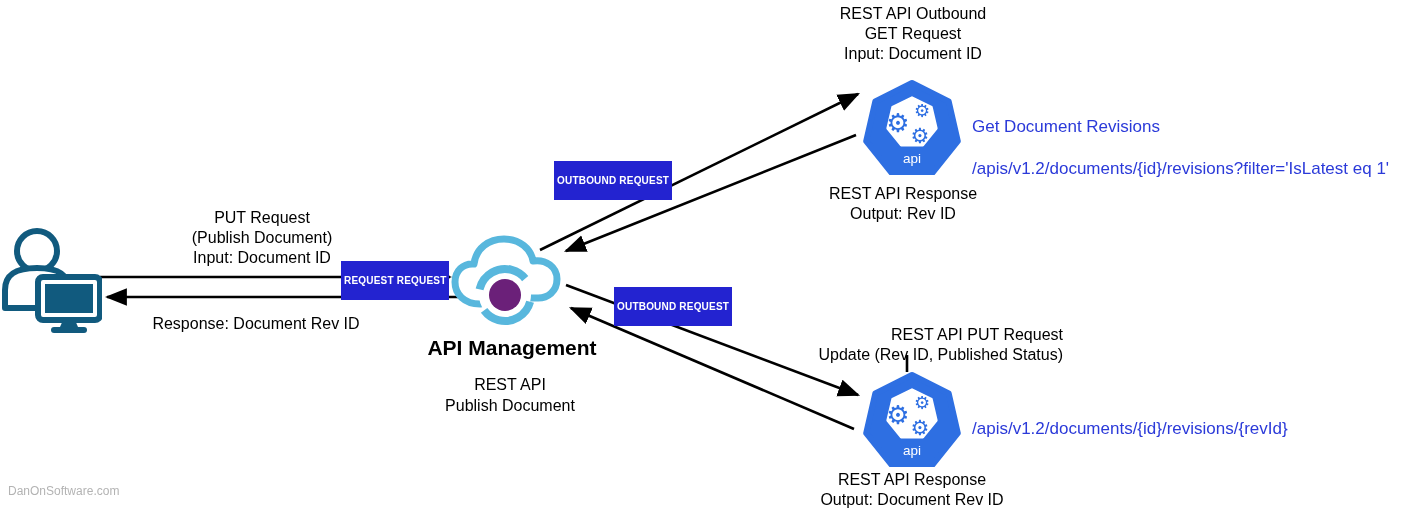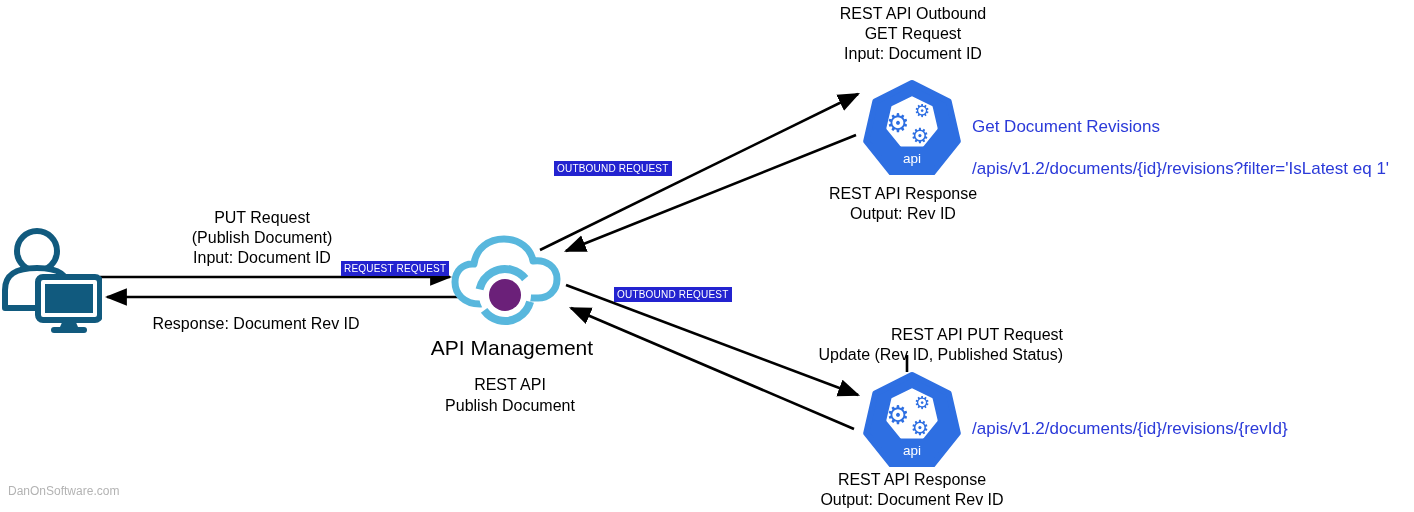--- a/index.html
+++ b/index.html
@@ -15,21 +15,21 @@
   #canvas{
     position:relative;width:1414px;height:512px;background:#fff;overflow:hidden;
     font-family:"Liberation Sans",sans-serif;color:#000;
   }
   .abs{position:absolute;}
   .txt{position:absolute;text-align:center;white-space:pre-line;font-size:16px;line-height:20px;}
   .title{font-size:21px;line-height:24px;}
   .blue-note{position:absolute;text-align:left;white-space:pre-line;color:var(--link);font-size:17px;line-height:21px;}
   .badge{
     position:absolute;background:var(--badge);color:#fff;
-    font-size:10px;font-weight:normal;line-height:13px;padding:1px 3px;
+    font-size:10px;font-weight:bold;line-height:13px;padding:13px 3px;
     white-space:nowrap;letter-spacing:.2px;
   }
   .watermark{position:absolute;left:8px;top:484px;font-size:12px;color:var(--watermark);}
   .flow{stroke:#000;stroke-width:2.6;fill:none;}
   .actor-stroke{stroke:var(--actor);}
   .actor-fill{fill:var(--actor);}
   .cloud-stroke{stroke:var(--cloud);}
   .core-fill{fill:var(--core);}
   .hept-fill{fill:var(--heptagon);}
   .hept-stroke{stroke:var(--heptagon);}
@@ -90,21 +90,21 @@
   </svg>
 
   <div class="txt" style="left:112px;top:208px;width:300px;">PUT Request
 (Publish Document)
 Input: Document ID</div>
 
   <div class="badge" style="left:341px;top:261px;">REQUEST REQUEST</div>
 
   <div class="txt" style="left:106px;top:314px;width:300px;">Response: Document Rev ID</div>
 
-  <div class="txt title" style="left:387px;top:336px;width:250px;">API Management</div>
+  <div class="txt title" style="left:387px;top:336px;width:250px;font-weight:bold;">API Management</div>
 
   <div class="txt" style="left:385px;top:374px;width:250px;line-height:21px;">REST API
 Publish Document</div>
 
   <div class="badge" style="left:554px;top:161px;">OUTBOUND REQUEST</div>
 
   <div class="badge" style="left:614px;top:287px;">OUTBOUND REQUEST</div>
 
   <div class="txt" style="left:788px;top:4px;width:250px;">REST API Outbound
 GET Request

